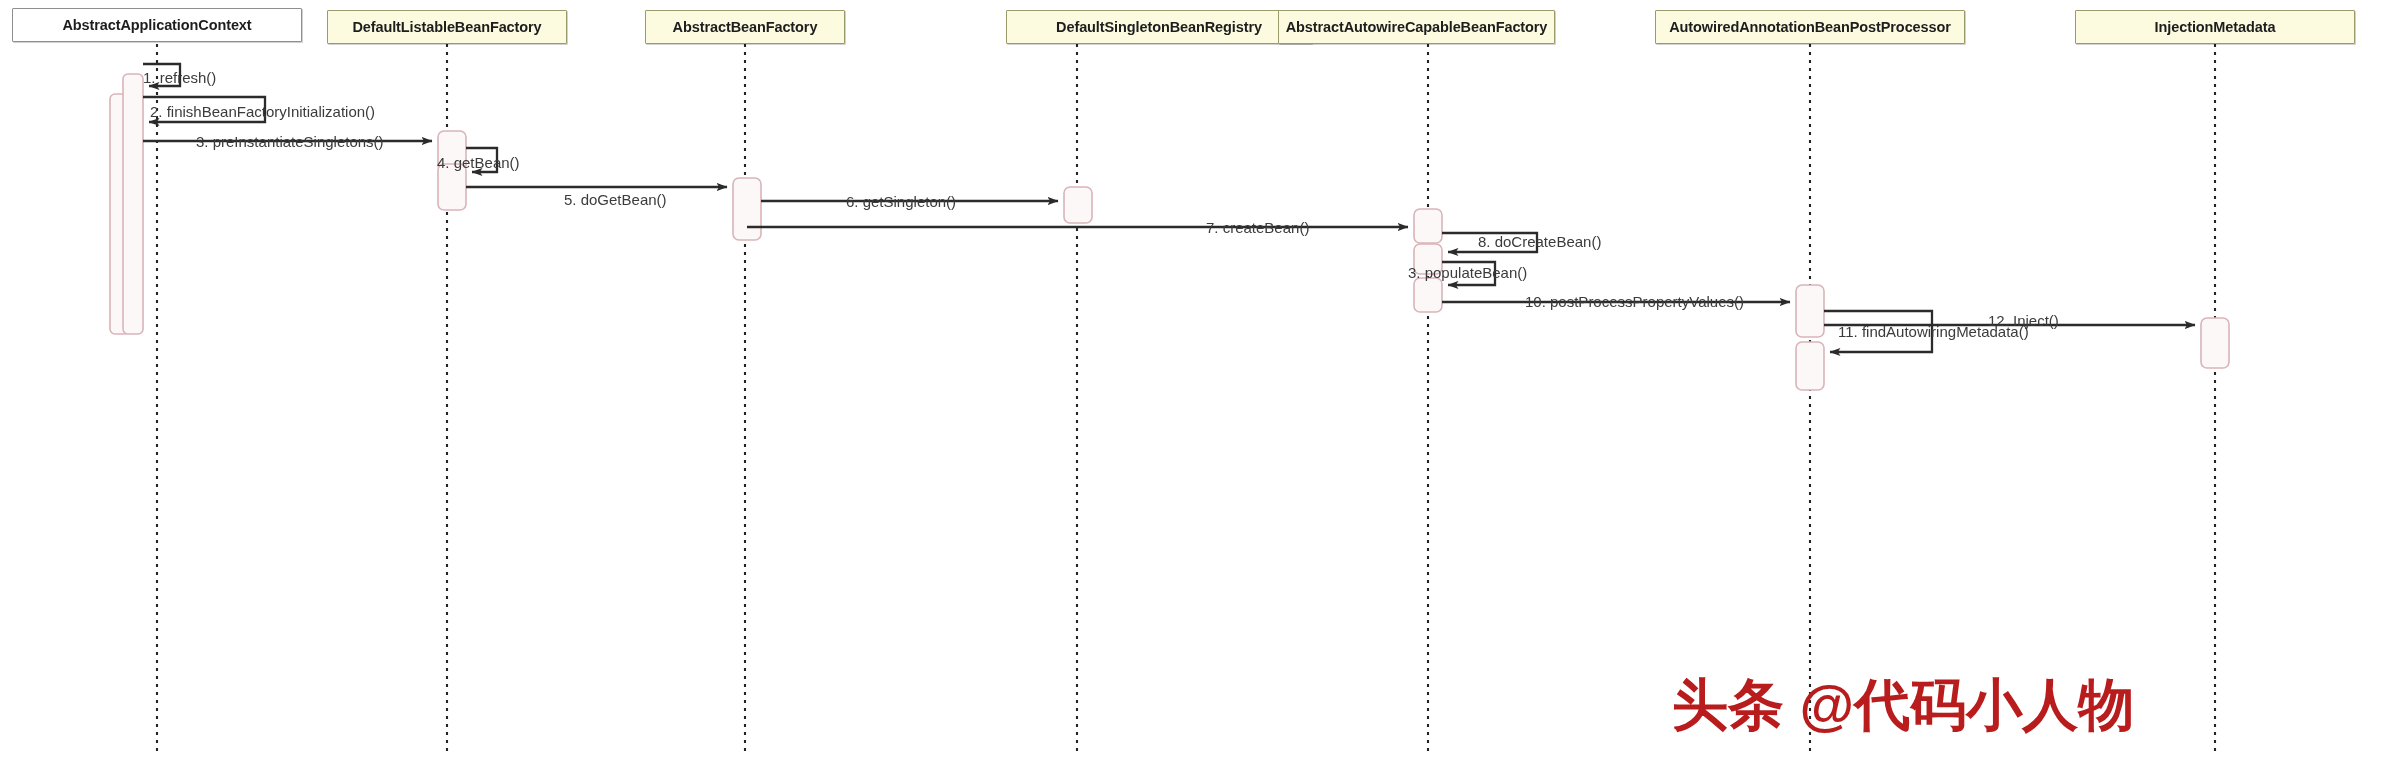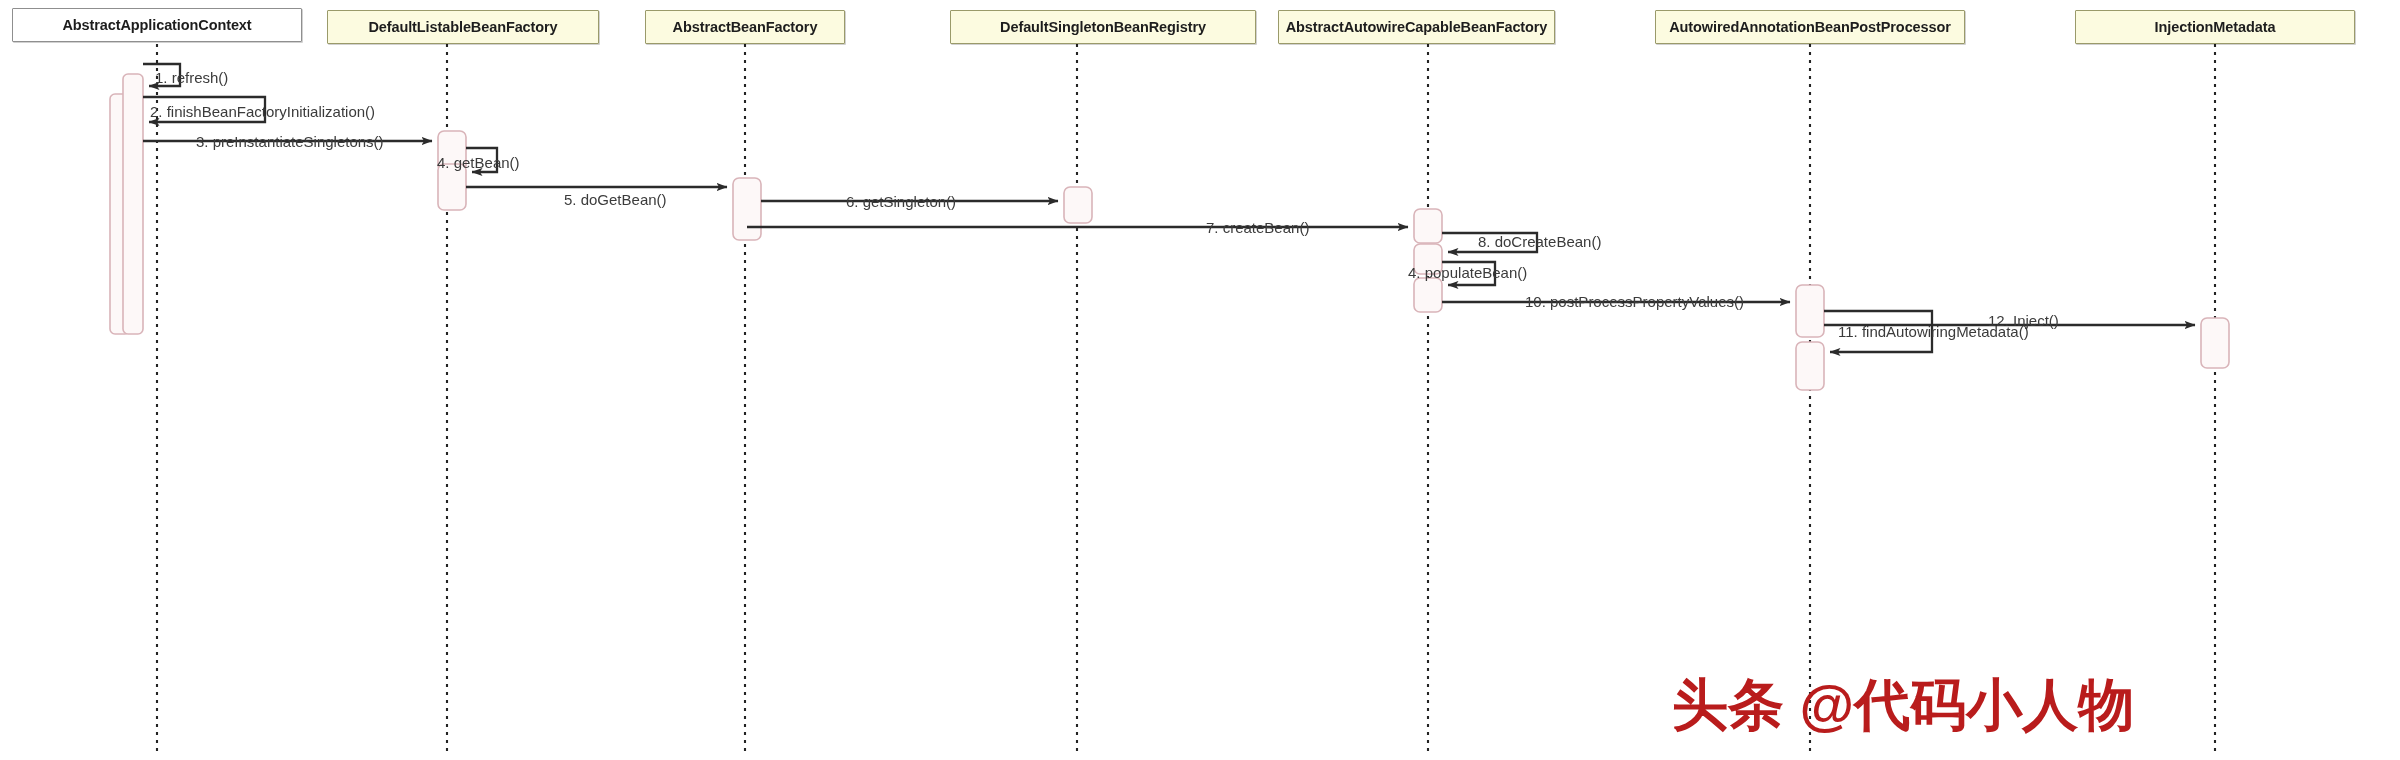--- a/index.html
+++ b/index.html
@@ -137,61 +137,61 @@
       <path d="M1824,311 L1932,311 L1932,352 L1830,352" marker-end="url(#arrowhead)"></path>
 
       <path d="M1824,325 L2195,325" marker-end="url(#arrowhead)"></path>
     </g>
   </svg>
 
   <div class="participant-box plain" style="left:12px; top:8px; width:290px;">
     <span class="participant-label">AbstractApplicationContext</span>
   </div>
 
-  <div class="participant-box" style="left:327px; top:10px; width:272px;">
+  <div class="participant-box" style="left:327px; top:10px; width:240px;">
     <span class="participant-label">DefaultListableBeanFactory</span>
   </div>
 
   <div class="participant-box" style="left:645px; top:10px; width:200px;">
     <span class="participant-label">AbstractBeanFactory</span>
   </div>
 
-  <div class="participant-box" style="left:950px; top:10px; width:306px;">
+  <div class="participant-box" style="left:1006px; top:10px; width:306px;">
     <span class="participant-label">DefaultSingletonBeanRegistry</span>
   </div>
 
   <div class="participant-box" style="left:1278px; top:10px; width:277px;">
     <span class="participant-label">AbstractAutowireCapableBeanFactory</span>
   </div>
 
   <div class="participant-box" style="left:2075px; top:10px; width:280px;">
     <span class="participant-label">InjectionMetadata</span>
   </div>
 
   <div class="participant-box" style="left:1655px; top:10px; width:310px;">
     <span class="participant-label">AutowiredAnnotationBeanPostProcessor</span>
   </div>
 
-  <div class="msg-label" style="left:143px; top:70px;padding-left:12px;">1. refresh()</div>
+  <div class="msg-label" style="left:143px; top:70px;">1. refresh()</div>
 
   <div class="msg-label" style="left:150px; top:104px;">2. finishBeanFactoryInitialization()</div>
 
   <div class="msg-label" style="left:196px; top:134px;">3. preInstantiateSingletons()</div>
 
   <div class="msg-label" style="left:437px; top:155px;">4. getBean()</div>
 
   <div class="msg-label" style="left:540px; top:192px;margin-left:24px;">5. doGetBean()</div>
 
   <div class="msg-label" style="left:846px; top:194px;">6. getSingleton()</div>
 
   <div class="msg-label" style="left:1206px; top:220px;">7. createBean()</div>
 
   <div class="msg-label" style="left:1478px; top:234px;">8. doCreateBean()</div>
 
-  <div class="msg-label" style="left:1408px; top:265px;">4. populateBean()</div>
+  <div class="msg-label" style="left:1408px; top:265px;">3. populateBean()</div>
 
   <div class="msg-label" style="left:1525px; top:294px;">10. postProcessPropertyValues()</div>
 
   <div class="msg-label" style="left:1838px; top:324px;">11. findAutowiringMetadata()</div>
 
   <div class="msg-label" style="left:1988px; top:313px;">12. Inject()</div>
 
 
   <div class="watermark wm-toutiao" style="left:1672px; top:668px;">头条 @代码小人物</div>
 

